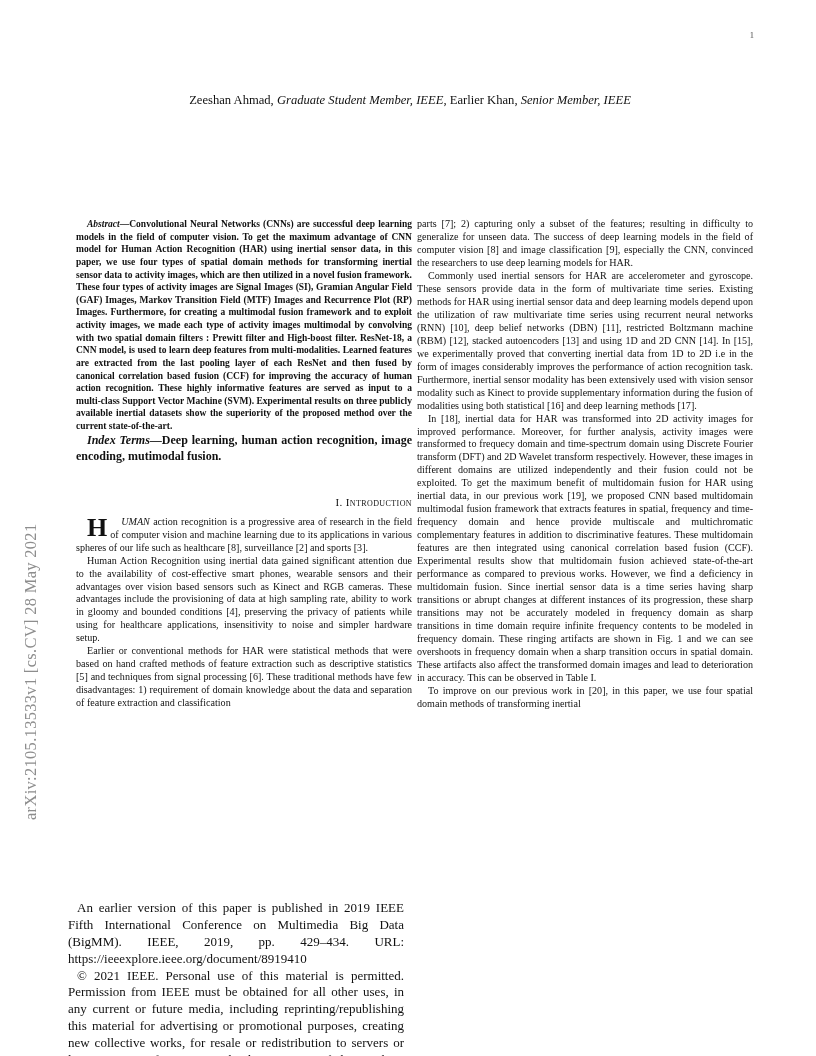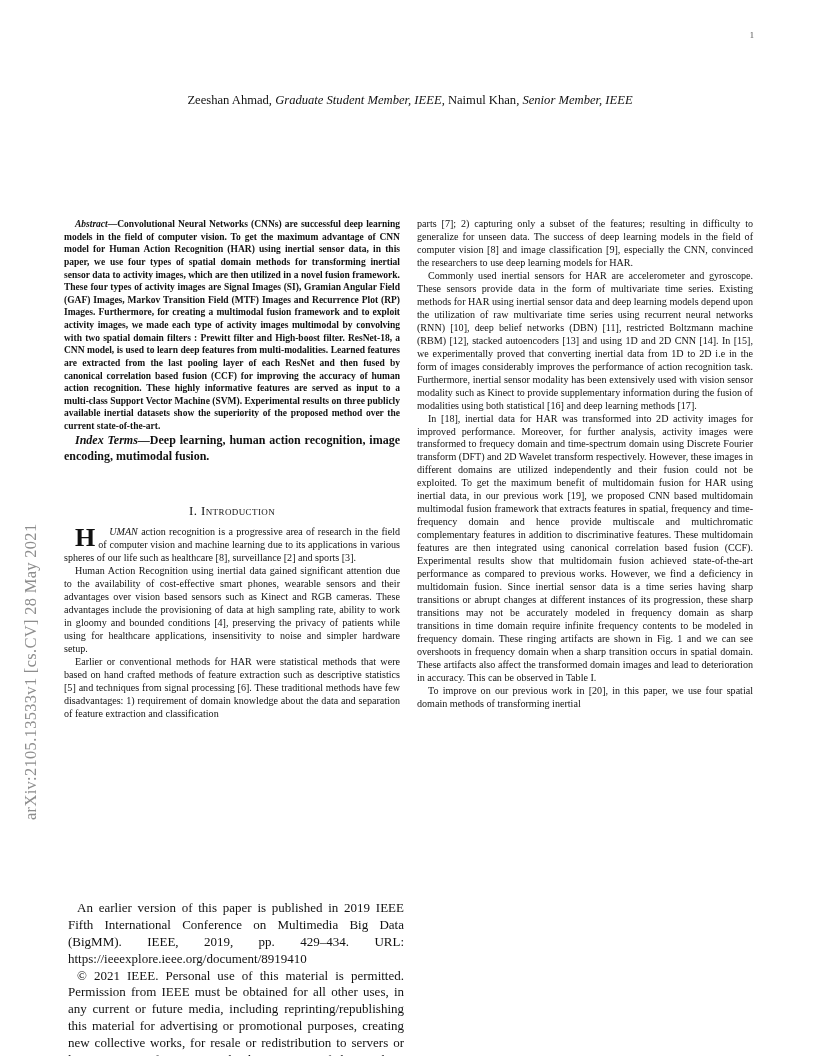--- a/index.html
+++ b/index.html
@@ -76,21 +76,21 @@
   
   .col {
     position: absolute;
     top: 218px;
     width: 336px;
     font-size: 10.1px;
     line-height: 1.285;
     text-align: justify;
     text-justify: inter-word;
   }
-  .col-left  { left: 64px;  }
+  .col-left  { left: 76px;  }
   .col-right { left: 417px; }
 
   .col p {
     margin: 0;
     text-indent: 11px;
   }
   .col p.noindent { text-indent: 0; }
 
   
   .abstract, .indexterms {
@@ -101,24 +101,24 @@
   }
   .abstract { font-size: 9.5px; line-height: 1.33; }
   .indexterms { font-size: 12px; line-height: 1.33; margin-top: 18px; }
   .lead-italic {
     font-style: italic;
     font-weight: bold;
   }
 
   
   .section-head {
-    text-align: center;
-    font-size: 13px;
+    text-align: right;
+    font-size: 11px;
     font-variant: small-caps;
-    margin: 38px 0 7px 0;
+    margin: 30px 0 7px 0;
     letter-spacing: 0.4px;
   }
 
   
   .dropcap-para {
     text-indent: 0;
     position: relative;
     min-height: 28px;
   }
   .dropcap {
@@ -153,21 +153,21 @@
 <body>
 
 <div class="page">
 
   <div class="arxiv-stamp">arXiv:2105.13533v1  [cs.CV]  28 May 2021</div>
 
   <div class="page-number">1</div>
 
   <div class="title-block">
     <div class="authors">
-      <span>Zeeshan Ahmad, </span><span class="grade">Graduate Student Member, IEEE</span><span>, </span><span>Naimul Khan, </span><span class="grade">Senior Member, IEEE</span>
+      <span>Zeeshan Ahmad, </span><span class="grade">Graduate Student Member, IEEE</span><span>, </span><span>Earlier Khan, </span><span class="grade">Senior Member, IEEE</span>
     </div>
   </div>
 
   <div class="col col-left">
 
     <p class="abstract"><span class="lead-italic">Abstract</span><span>—</span><span>Convolutional Neural Networks (CNNs) are successful deep learning models in the field of computer vision. To get the maximum advantage of CNN model for Human Action Recognition (HAR) using inertial sensor data, in this paper, we use four types of spatial domain methods for transforming inertial sensor data to activity images, which are then utilized in a novel fusion framework. These four types of activity images are Signal Images (SI), Gramian Angular Field (GAF) Images, Markov Transition Field (MTF) Images and Recurrence Plot (RP) Images. Furthermore, for creating a multimodal fusion framework and to exploit activity images, we made each type of activity images multimodal by convolving with two spatial domain filters : Prewitt filter and High-boost filter. ResNet-18, a CNN model, is used to learn deep features from multi-modalities. Learned features are extracted from the last pooling layer of each ResNet and then fused by canonical correlation based fusion (CCF) for improving the accuracy of human action recognition. These highly informative features are served as input to a multi-class Support Vector Machine (SVM). Experimental results on three publicly available inertial datasets show the superiority of the proposed method over the current state-of-the-art.</span></p>
 
     <p class="indexterms"><span class="lead-italic">Index Terms</span><span>—</span><span>Deep learning, human action recognition, image encoding, mutimodal fusion.</span></p>
 
     <div class="section-head">I. Introduction</div>

